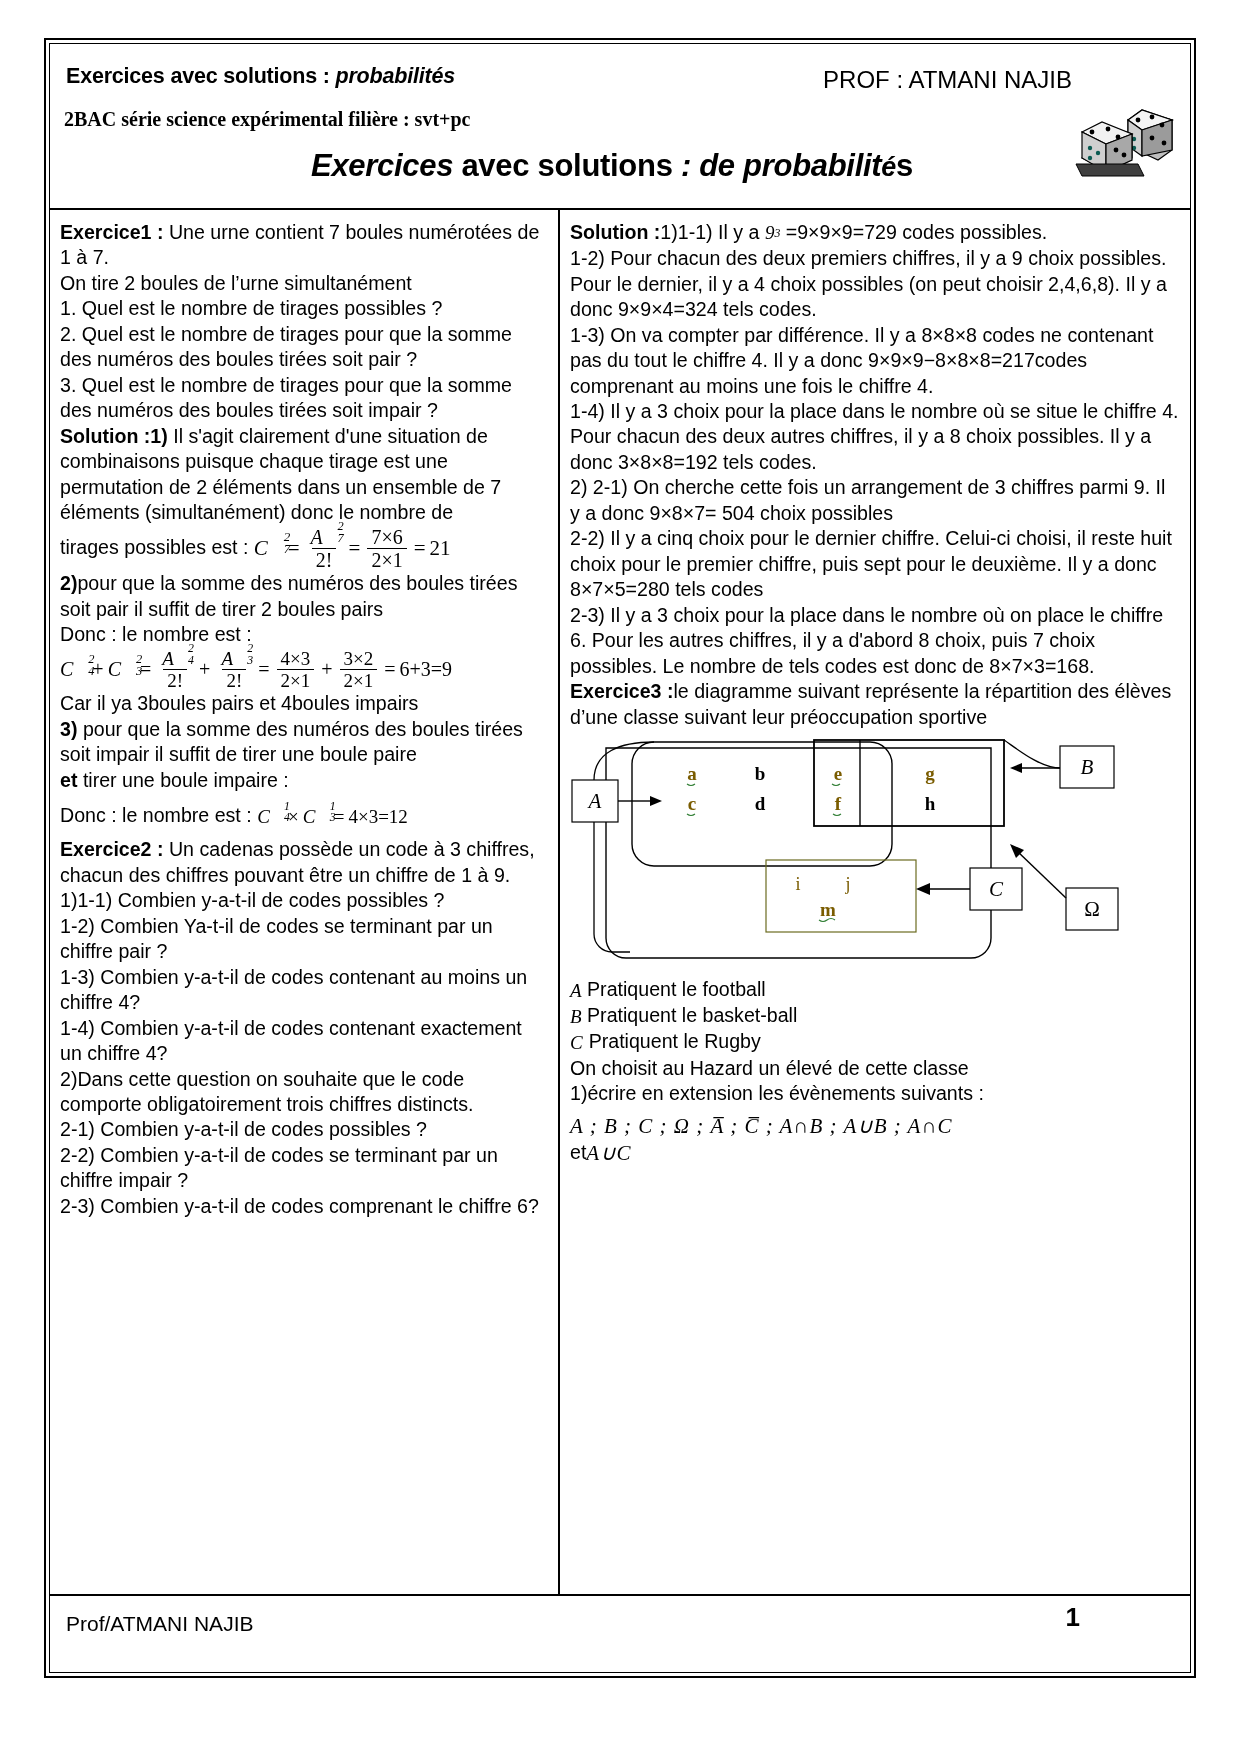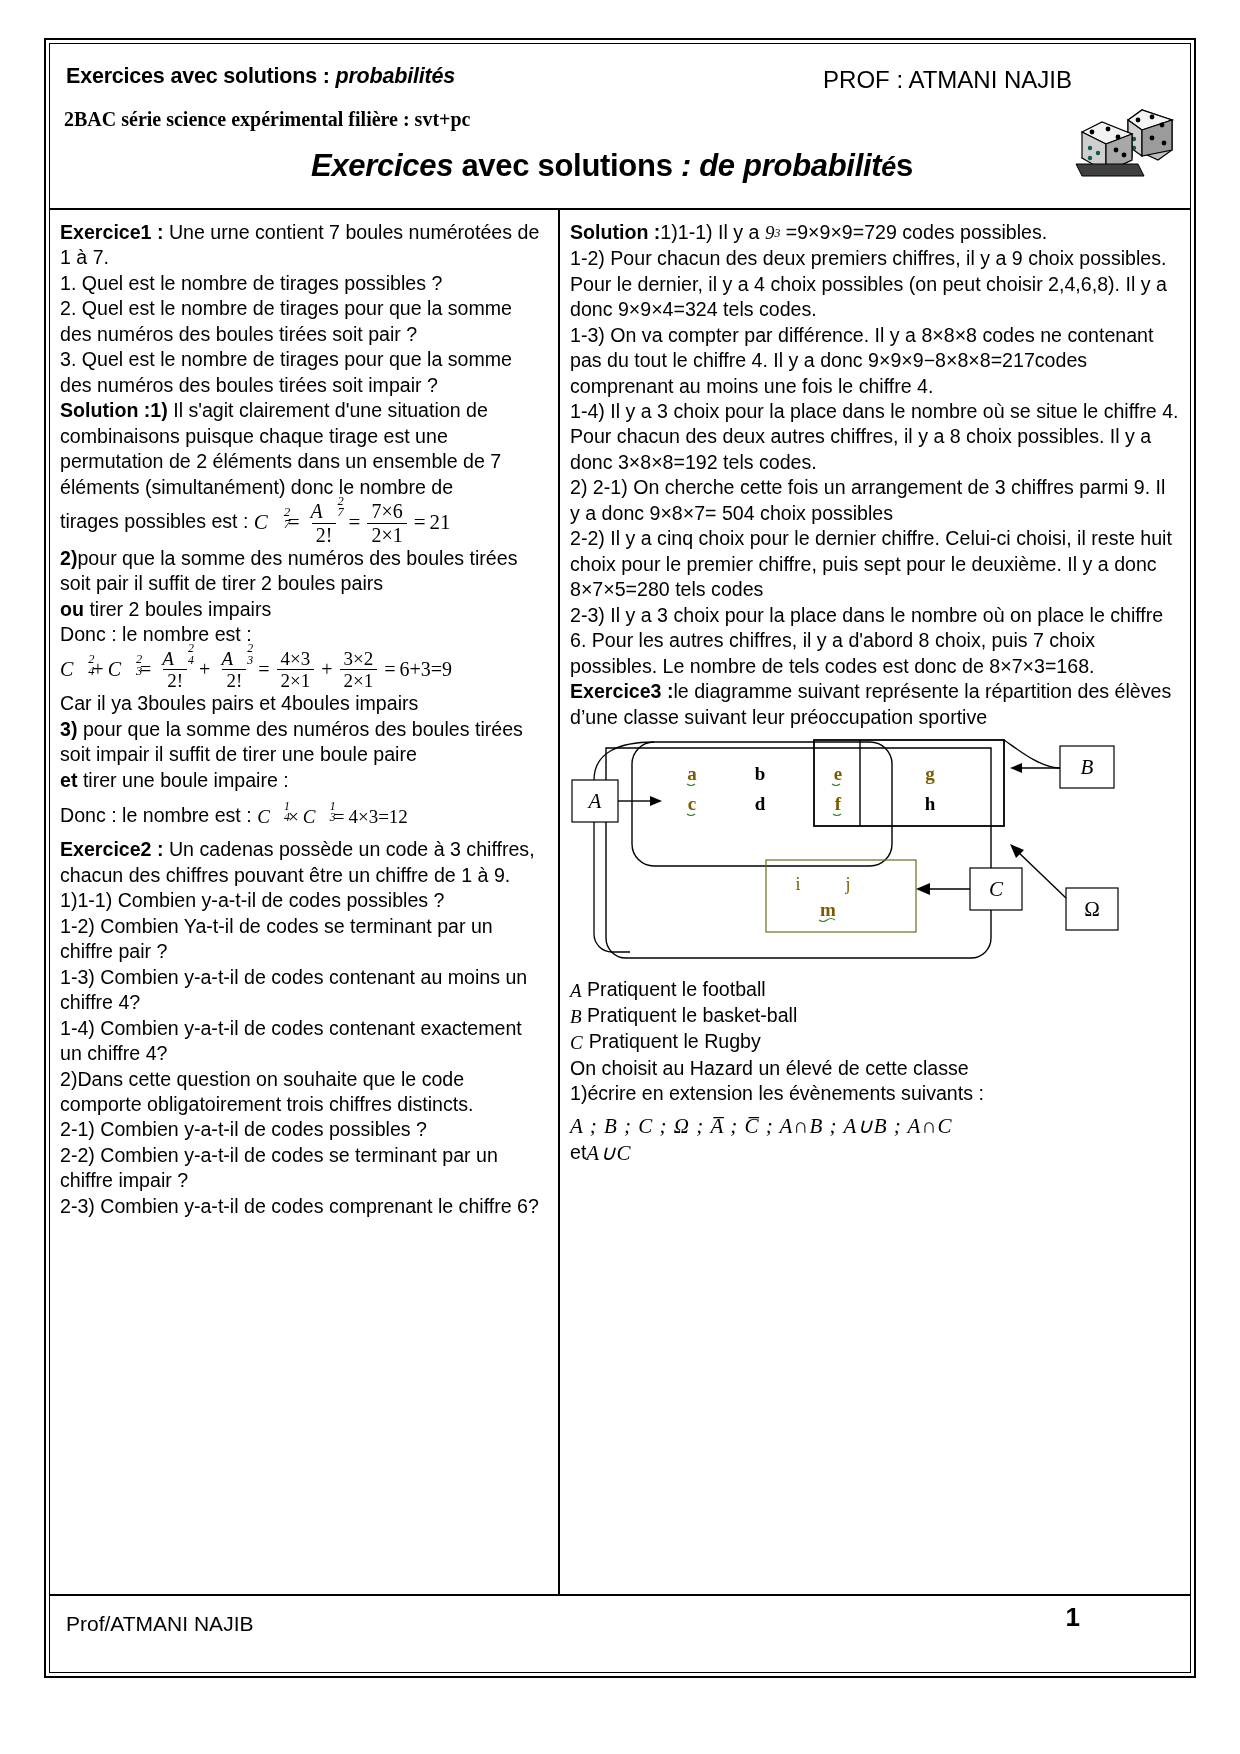--- a/index.html
+++ b/index.html
@@ -166,20 +166,21 @@
         <circle cx="52" cy="57" r="2.4" fill="#000"></circle>
         <polygon points="4,66 66,66 72,78 10,78" fill="#3f3f3f" stroke="#000" stroke-width="1"></polygon>
         <polygon points="52,52 104,52 104,70 52,70" fill="none"></polygon>
       </svg>
     </div>
 
     <div class="columns">
 
       <div class="col col-left">
         <p><b>Exercice1 :</b><span> Une urne contient 7 boules numérotées de 1 à 7.</span></p>
+        <p>On tire 2 boules de l’urne simultanément</p>
         <p>1. Quel est le nombre de tirages possibles ?</p>
         <p>2. Quel est le nombre de tirages pour que la somme des numéros des boules tirées soit pair ?</p>
         <p>3. Quel est le nombre de tirages pour que la somme des numéros des boules tirées soit impair ?</p>
         <p><b>Solution :1)</b><span> Il s'agit clairement d'une situation de combinaisons puisque chaque tirage est une permutation de 2 éléments dans un ensemble de 7 éléments (simultanément) donc le nombre de</span></p>
 
         <p class="mline">
           <span>tirages possibles est : </span><span class="math">
               <span class="comb"><span>C</span><span class="s-up">2</span><span class="s-down">7</span></span>
               <span class="op">=</span>
               <span class="frac">
@@ -190,21 +191,20 @@
               <span class="frac">
                 <span class="numr num">7×6</span>
                 <span class="den num">2×1</span>
               </span>
               <span class="op">=</span>
               <span class="num">21</span>
             </span>
         </p>
 
         <p><b>2)</b><span>pour que la somme des numéros des boules tirées soit pair il suffit de tirer 2 boules pairs</span></p>
-        <p><b>ou</b><span> tirer 2 boules impairs</span></p>
         <p>Donc : le nombre est :</p>
 
         <p class="mline">
           <span class="math" style="font-size:20px">
               <span class="comb"><span>C</span><span class="s-up">2</span><span class="s-down">4</span></span>
               <span class="op">+</span>
               <span class="comb"><span>C</span><span class="s-up">2</span><span class="s-down">3</span></span>
               <span class="op">=</span>
               <span class="frac">
                 <span class="numr"><span class="comb"><span>A</span><span class="s-up">2</span><span class="s-down">4</span></span></span>

